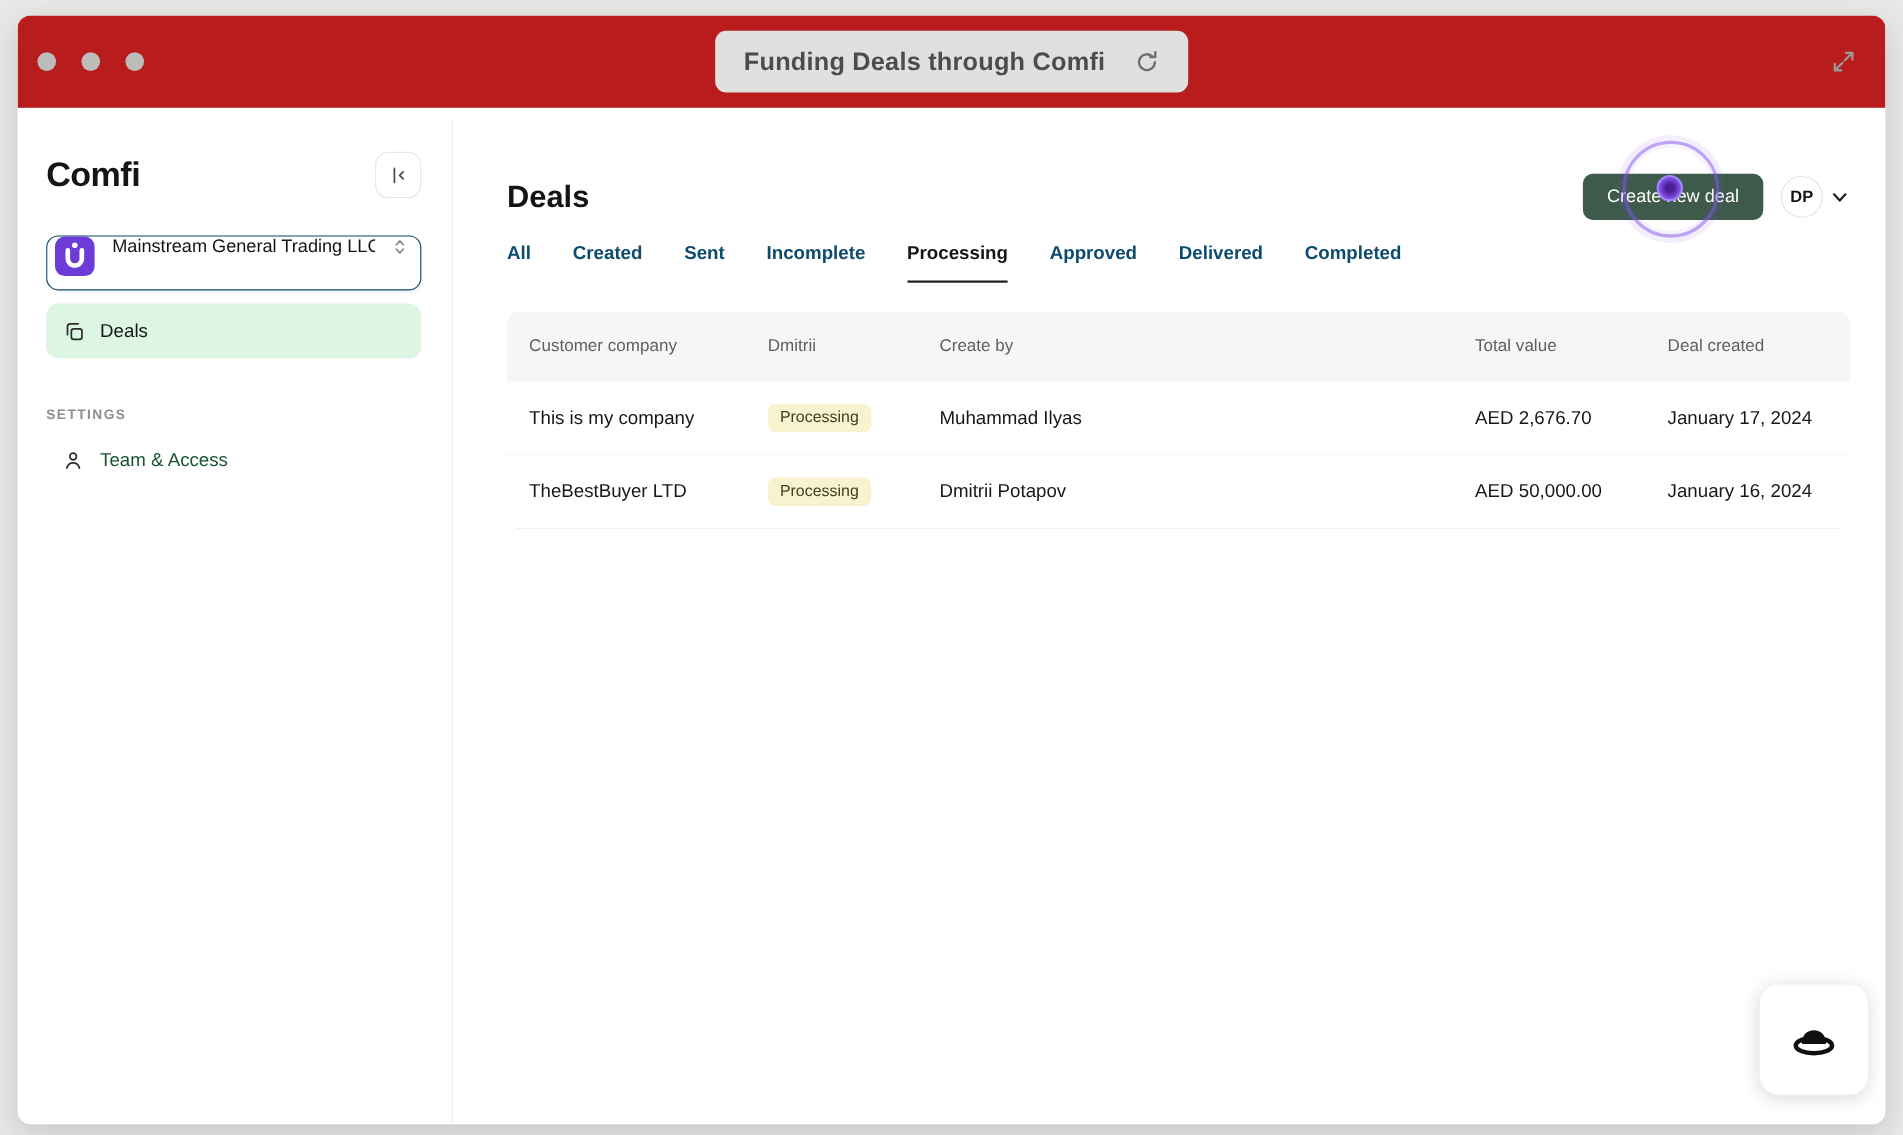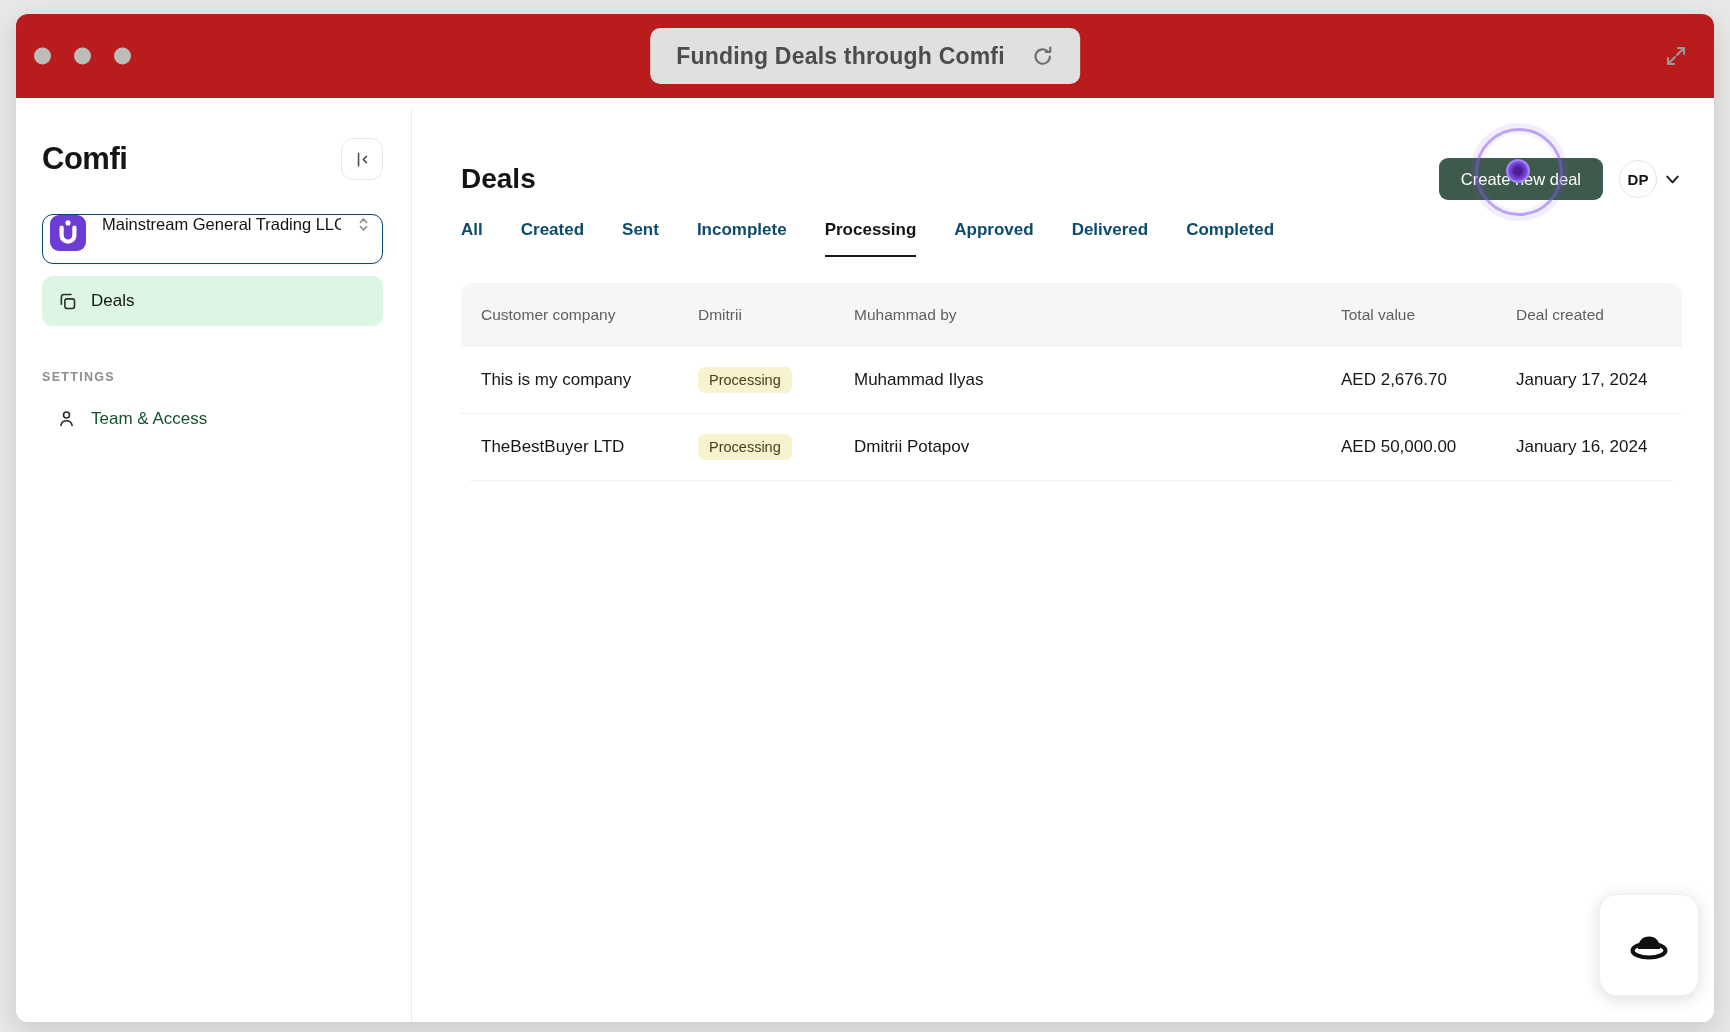--- a/index.html
+++ b/index.html
@@ -210,21 +210,21 @@
         <span class="tab active">Processing</span>
         <span class="tab">Approved</span>
         <span class="tab">Delivered</span>
         <span class="tab">Completed</span>
       </div>
 
       <div class="deals-table">
         <div class="trow thead">
           <span>Customer company</span>
           <span>Dmitrii</span>
-          <span>Muhammad by</span>
+          <span>Create by</span>
           <span>Total value</span>
           <span>Deal created</span>
         </div>
 
         <div class="trow tbody-row">
           <span>This is my company</span>
           <span class="badge">Processing</span>
           <span>Muhammad Ilyas</span>
           <span>AED 2,676.70</span>
           <span>January 17, 2024</span>

